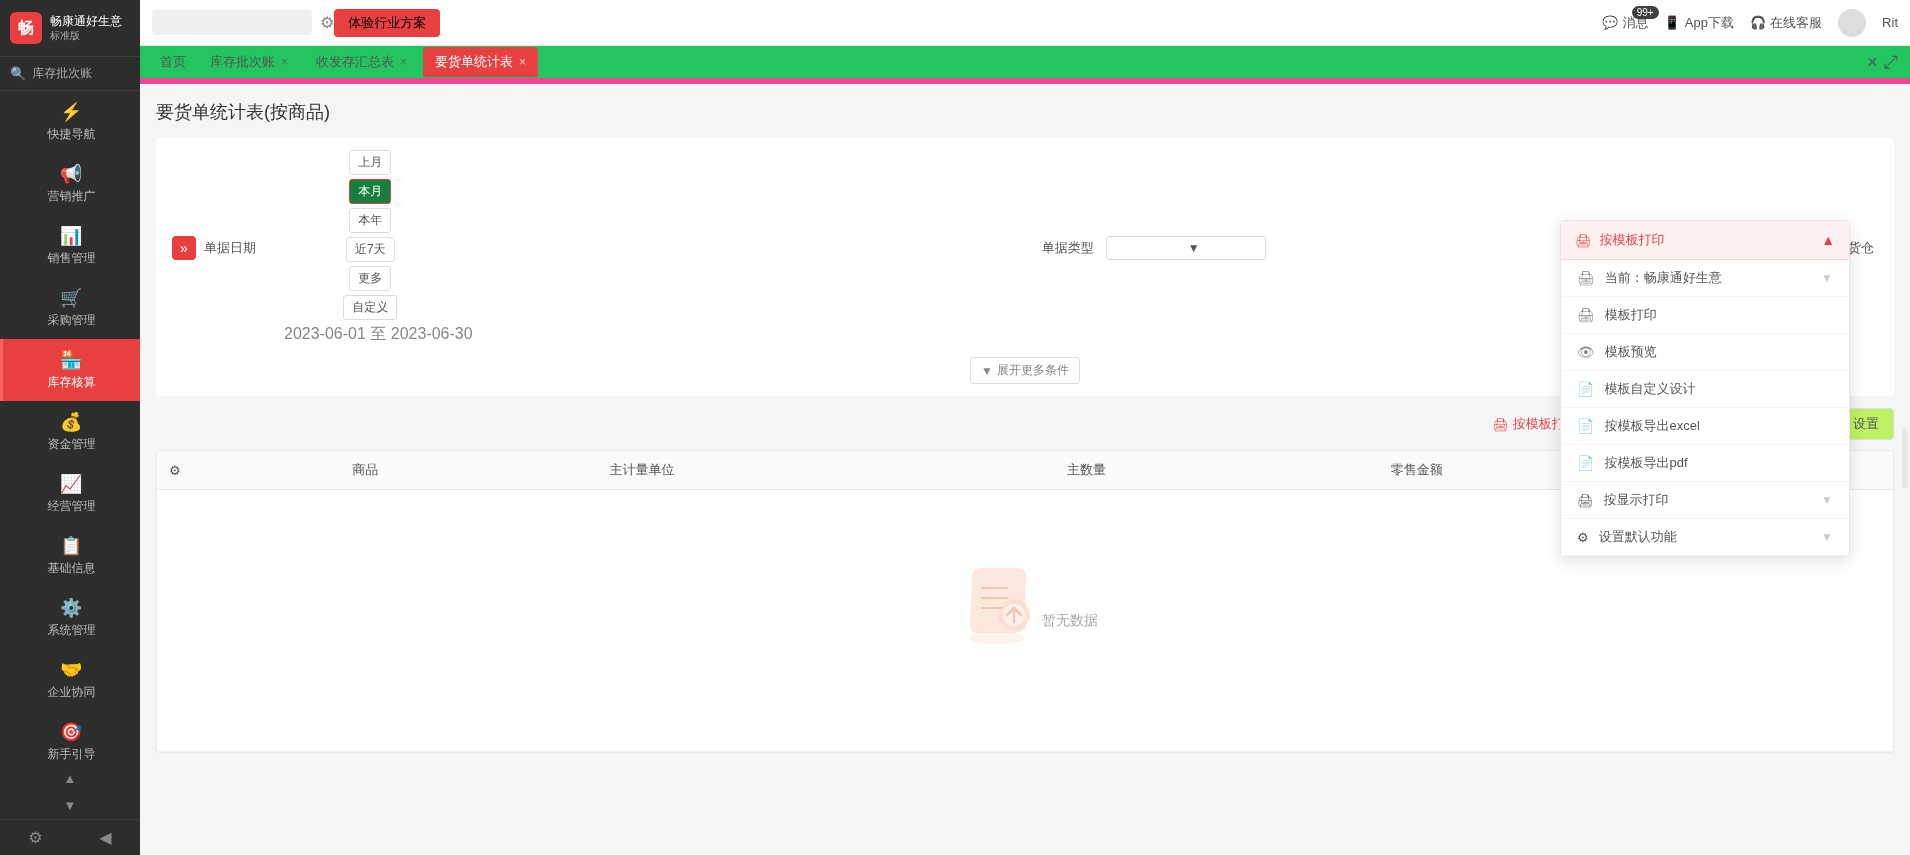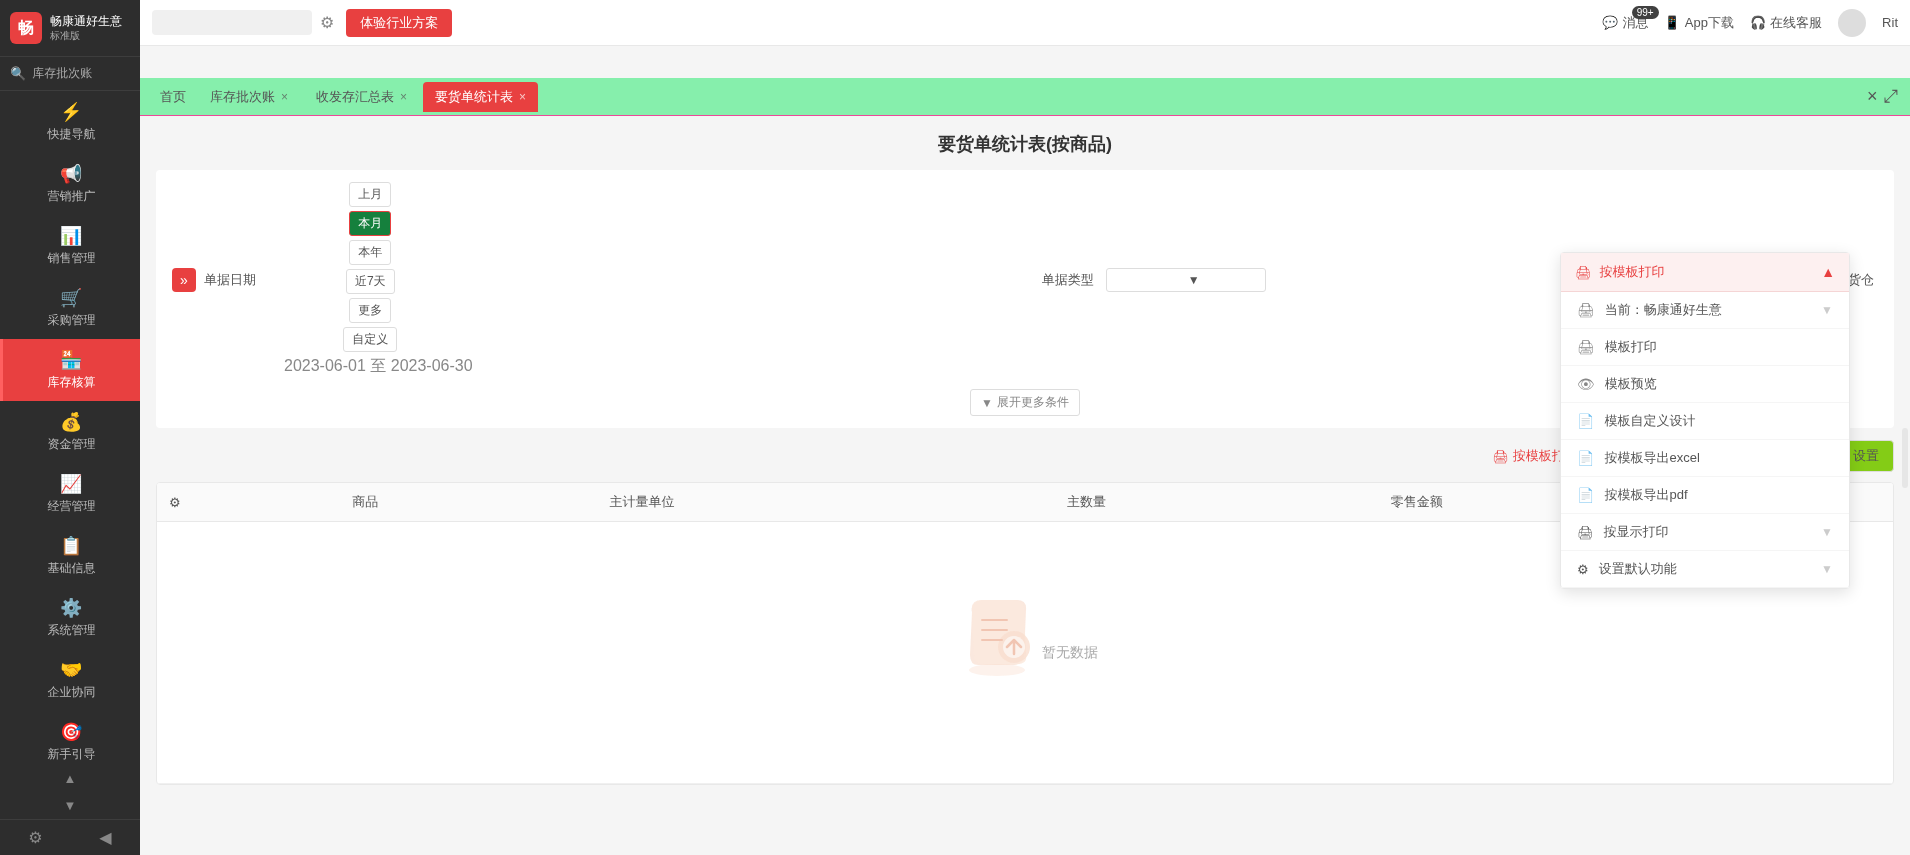--- a/index.html
+++ b/index.html
@@ -98,27 +98,26 @@
       border-radius: 4px;
       padding: 4px 10px;
       font-size: 12px;
       color: #aaa;
       min-width: 160px;
       cursor: pointer;
     }
     .topbar-gear { margin-left: 8px; color: #888; cursor: pointer; font-size: 16px; }
     .topbar-solution {
       background: #e84040;
-      color: #ffffff;
+      color: #000000;
       border: none;
       border-radius: 4px;
       padding: 5px 14px;
       font-size: 13px;
       cursor: pointer;
-      margin-left: 12px;
     }
     .topbar-right { display: flex; align-items: center; gap: 16px; }
     .topbar-icon-btn { display: flex; align-items: center; gap: 4px; color: #555; font-size: 13px; cursor: pointer; position: relative; }
     .topbar-badge {
       background: #404040;
       color: #fff;
       font-size: 10px;
       border-radius: 10px;
       padding: 1px 5px;
       position: absolute;
@@ -128,29 +127,28 @@
     .topbar-avatar {
       width: 28px;
       height: 28px;
       background: #ddd;
       border-radius: 50%;
     }
     .topbar-username { color: #555; font-size: 13px; }
 
     
     .tabbar {
-      background: #86efac;
+      background: #22c55e;
       height: 38px;
       display: flex;
       align-items: center;
       padding: 0 12px;
-      border-bottom: 1px solid #ec4899;
+      border-bottom: 6px solid #ec4899;
       flex-shrink: 0;
       gap: 4px;
-      margin-top: 32px;
     }
     .tab {
       display: flex;
       align-items: center;
       padding: 6px 12px;
       border-radius: 4px 4px 0 0;
       cursor: pointer;
       font-size: 13px;
       color: #555;
       white-space: nowrap;
@@ -165,24 +163,23 @@
       cursor: pointer;
     }
     .tab-home { color: #555; font-size: 13px; cursor: pointer; padding: 6px 8px; }
 
     
     .content { flex: 1; overflow: auto; padding: 16px; position: relative; }
 
     
     .page-title {
       font-size: 18px;
-      font-weight: bold;
+      font-weight: normal;
       color: #333;
       margin-bottom: 14px;
-      text-align: center;
     }
 
     
     .filter-bar {
       background: #fff;
       border-radius: 4px;
       padding: 12px 16px;
       margin-bottom: 12px;
       display: flex;
       align-items: center;
@@ -257,21 +254,21 @@
     .btn-primary {
       background: #e84040;
       color: #fff;
       border: none;
       border-radius: 4px;
       padding: 6px 16px;
       font-size: 13px;
       cursor: pointer;
     }
     .btn-default {
-      background: #84cc16;
+      background: #bef264;
       color: #555;
       border: 1px solid #ddd;
       border-radius: 4px;
       padding: 6px 14px;
       font-size: 13px;
       cursor: pointer;
     }
     .btn-icon {
       background: none;
       border: none;

